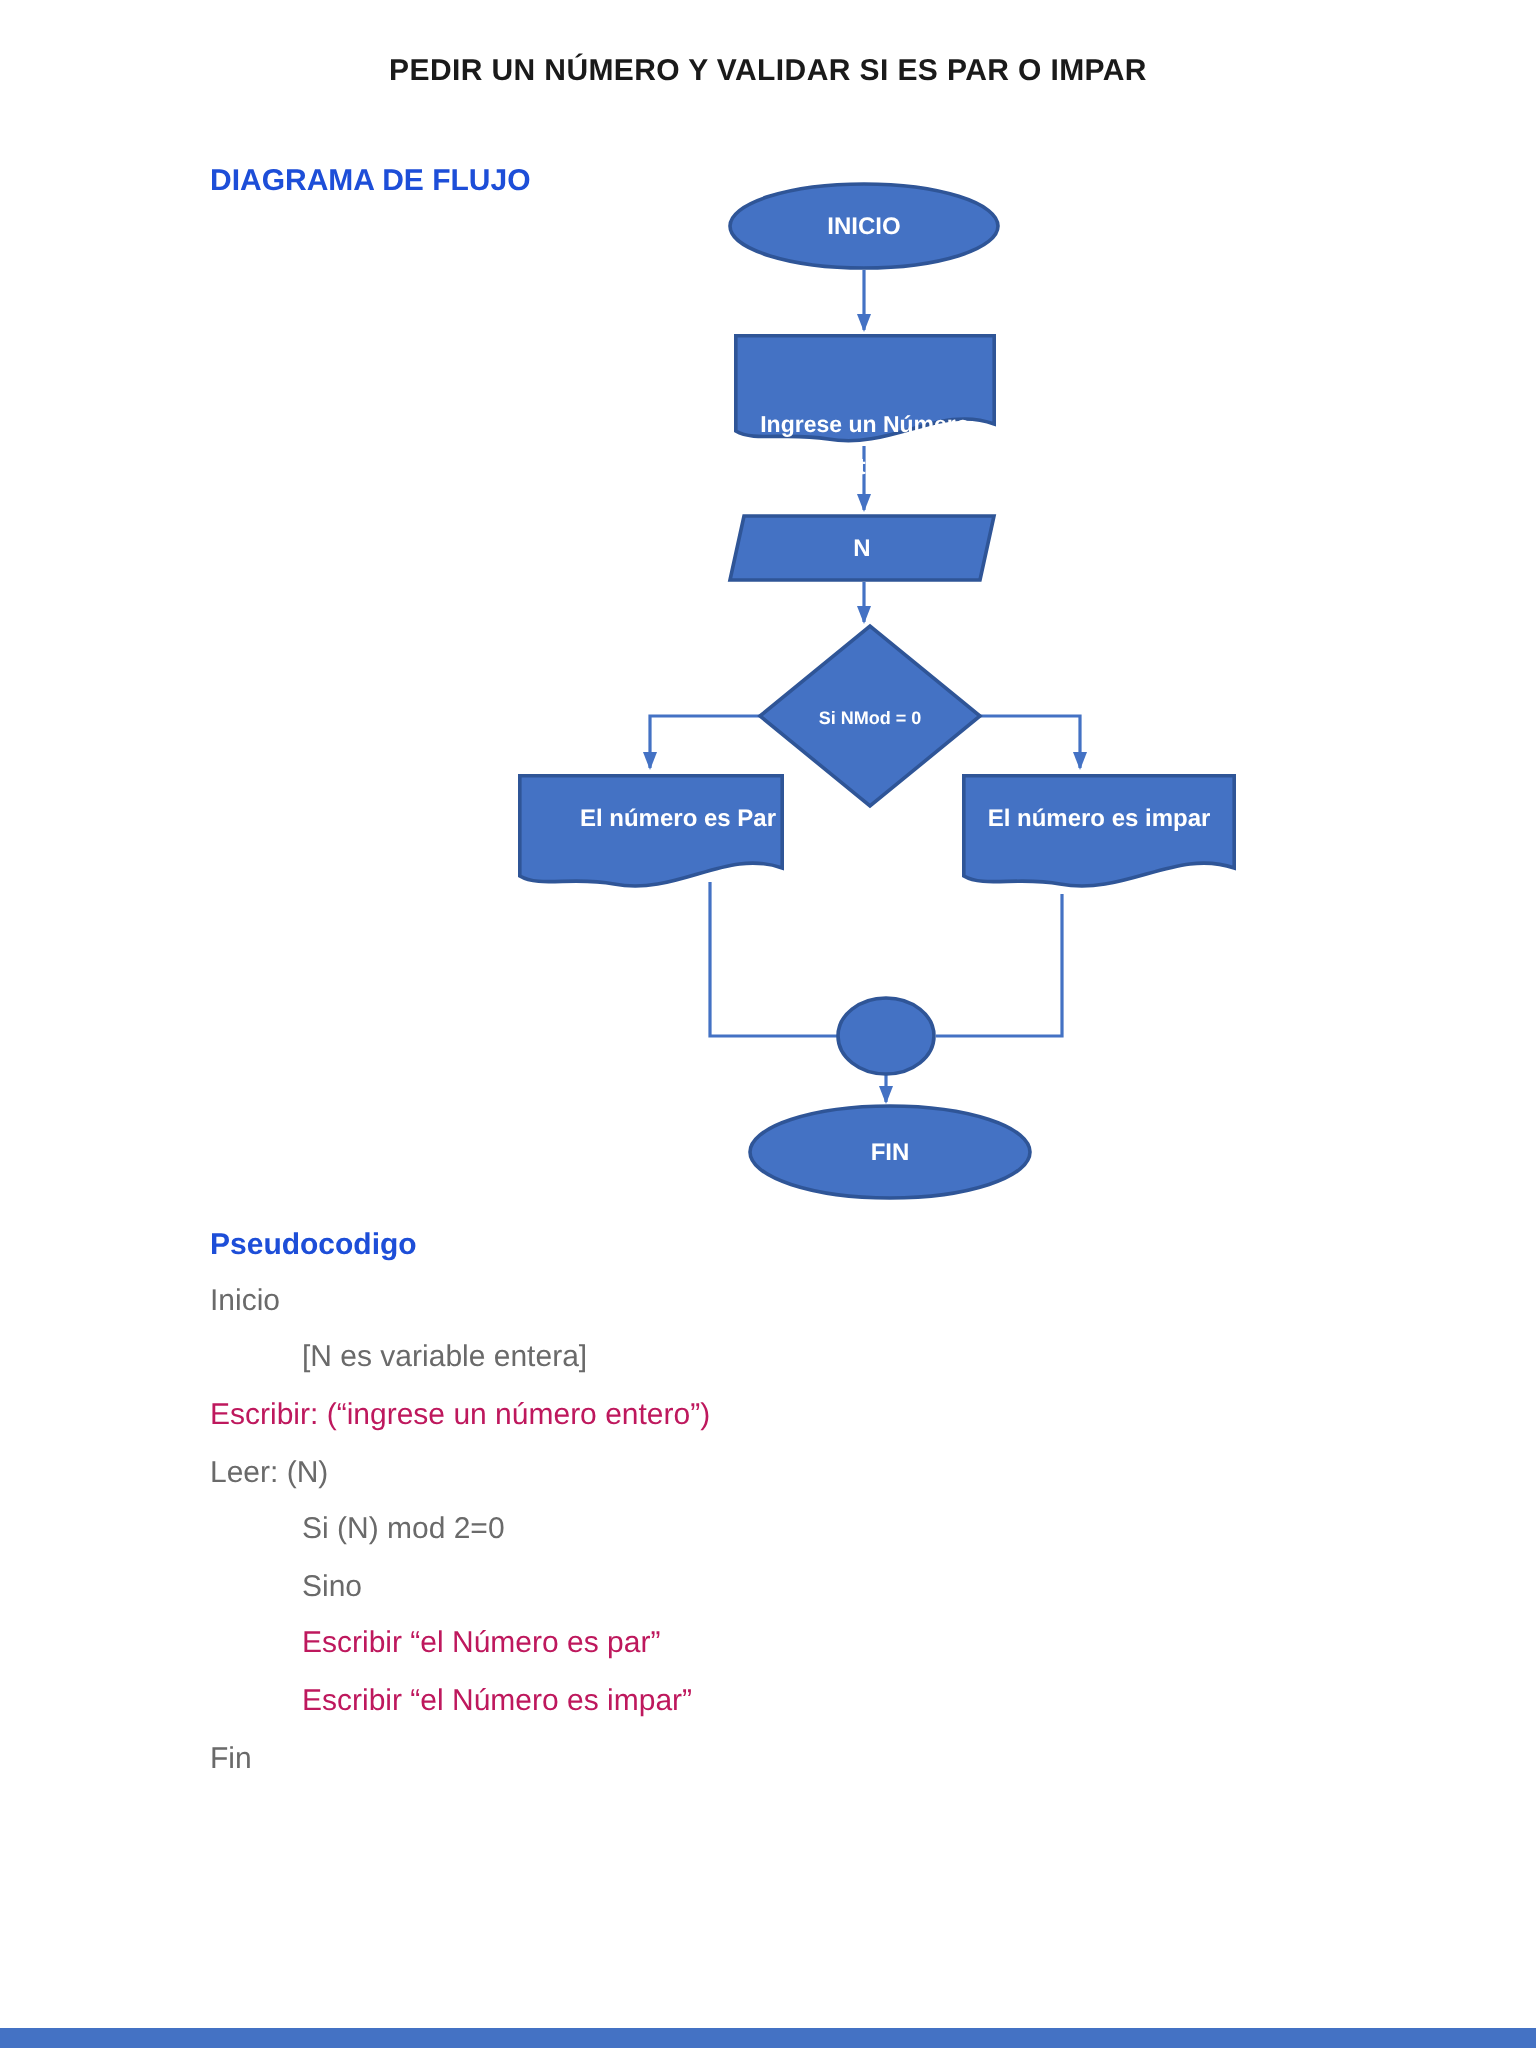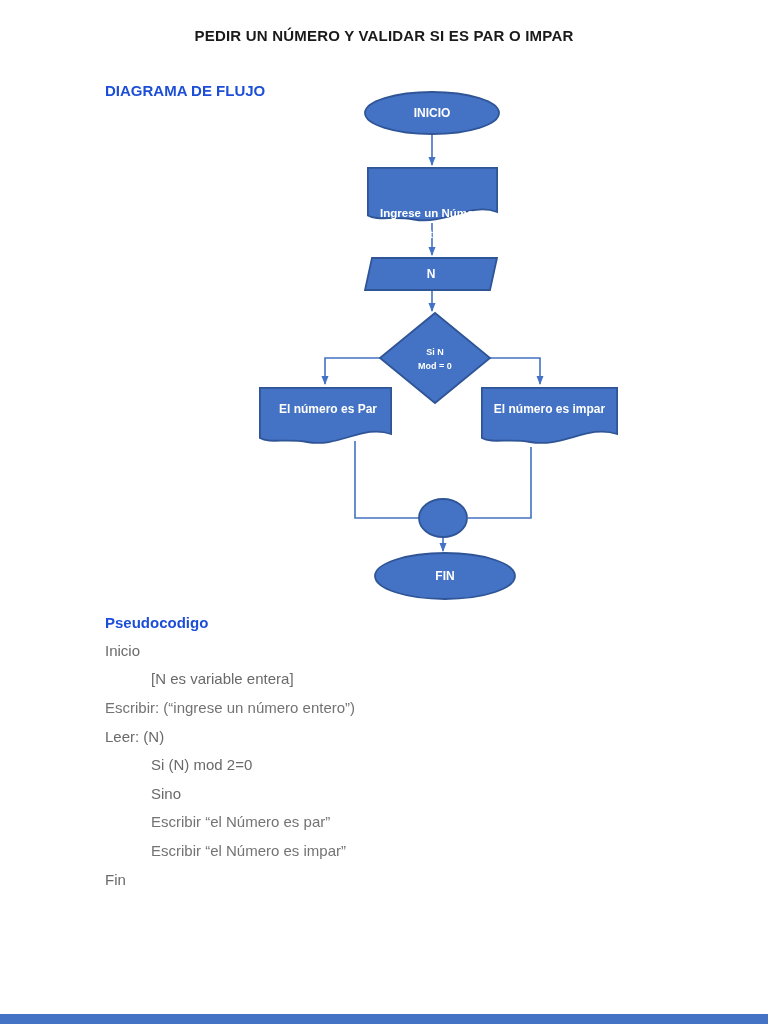--- a/index.html
+++ b/index.html
@@ -13,28 +13,28 @@
   .h-flow{left:105px;top:82px;}
   .h-pseudo{left:105px;top:614px;}
 
   .flow-svg{position:absolute;left:0;top:0;pointer-events:none;}
 
   .node-label{position:absolute;display:flex;align-items:center;justify-content:center;
               text-align:center;color:var(--label-text);font-weight:bold;}
   .lbl-inicio{left:365px;top:92px;width:134px;height:42px;font-size:12px;}
   .lbl-ingrese{left:367px;top:168px;width:131px;height:48px;font-size:11.5px;line-height:21px;margin-top:32px;}
   .lbl-n{left:365px;top:258px;width:132px;height:32px;font-size:12px;}
-  .lbl-decision{left:380px;top:331px;width:110px;height:55px;font-size:9px;line-height:14px;flex-direction:column;}
-  .lbl-par{left:259px;top:389px;width:138px;height:40px;font-size:12px;}
+  .lbl-decision{left:380px;top:331px;width:110px;height:55px;font-size:9px;line-height:14px;flex-direction:row;}
+  .lbl-par{left:270px;top:389px;width:138px;height:40px;font-size:12px;}
   .lbl-impar{left:481px;top:389px;width:137px;height:40px;font-size:12px;}
   .lbl-fin{left:375px;top:554px;width:140px;height:44px;font-size:12px;}
 
   .pseudo{position:absolute;left:105px;top:636px;width:580px;}
   .pline{height:28.6px;display:flex;align-items:center;font-size:15px;color:#6a6a6a;}
-  .pline.light{color:#737373;}
+  .pline.light{color:#be185d;}
   .pline.indent{padding-left:46px;}
 
   .next-page-bar{position:absolute;left:0;top:1014px;width:768px;height:10px;background:var(--bar);}
 </style>
 </head>
 <body>
 
 <div class="page">
 
   <div class="doc-title">PEDIR UN NÚMERO Y VALIDAR SI ES PAR O IMPAR</div>

